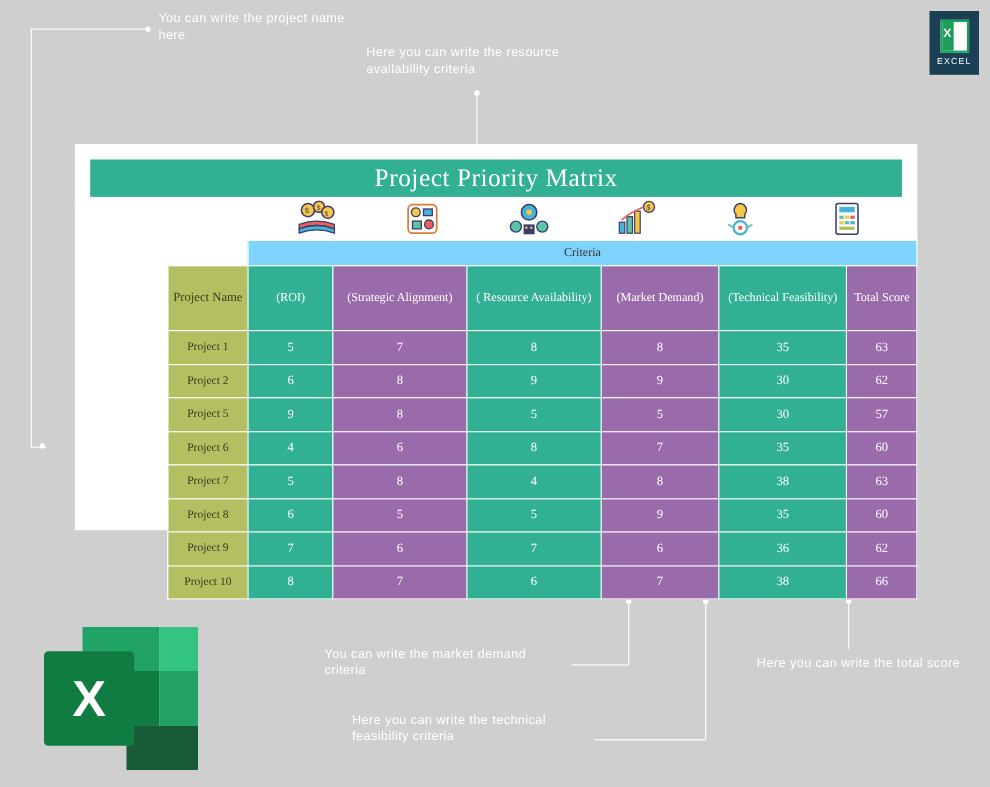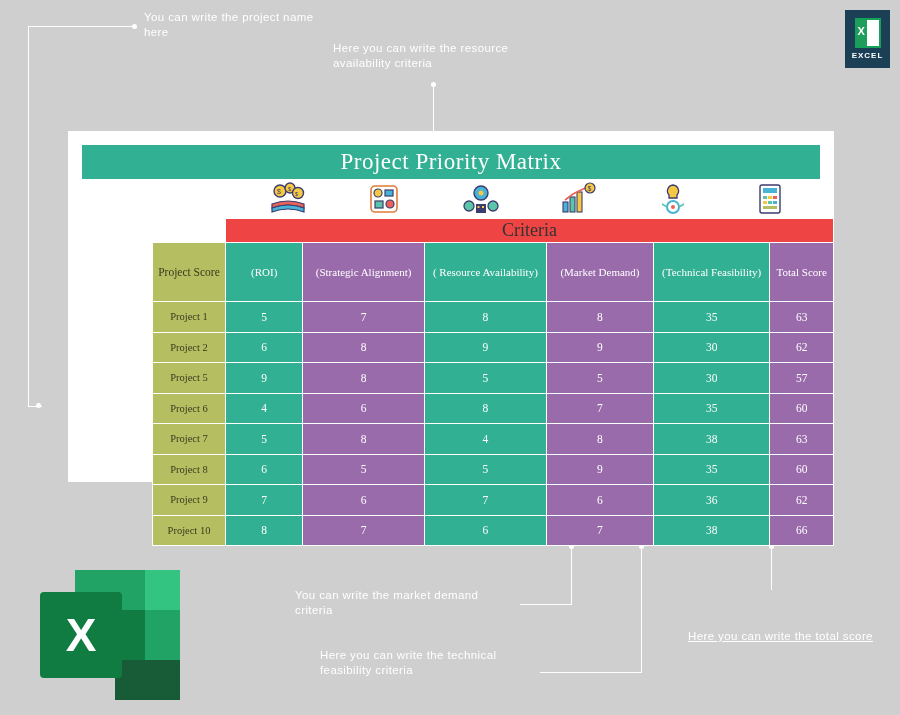--- a/index.html
+++ b/index.html
@@ -75,21 +75,21 @@
     top: 5px;
     color: #ffffff;
     font-size: 11px;
     font-weight: bold;
   }
   .excel-badge .caption {
     margin-top: 3px;
     color: #ffffff;
     font-size: 8px;
     letter-spacing: 1px;
-    font-weight: bold;
+    font-weight: normal;
   }
 
   
   .excel-logo {
     position: absolute;
     left: 40px;
     top: 570px;
     width: 140px;
     height: 130px;
   }
@@ -166,23 +166,23 @@
     top: 87px;
     border-collapse: collapse;
     font-family: "Liberation Serif", serif;
   }
   table.matrix td, table.matrix th {
     border: 1px solid #ffffff;
     text-align: center;
     font-weight: normal;
   }
   .criteria-head {
-    background: #ef4444;
+    background: #7dd3fc;
     color: #333333;
-    font-size: 18px;
+    font-size: 11px;
     height: 20px;
   }
   .blank-head { background: #ffffff; border: none !important; }
   .colhead {
     color: #ffffff;
     font-size: 11px;
     height: 26px;
     padding: 16px 4px;
   }
   .ch-teal { background: #32b093; }
@@ -232,21 +232,21 @@
 <div class="callout" style="left:295px; top:588px; width:220px;">You can write the market demand criteria</div>
 <div class="leader" style="left:520px; top:604px; width:52px; border-top-width:1px;"></div>
 <div class="leader" style="left:571px; top:546px; height:58px; border-left-width:1px;"></div>
 <div class="dot" style="left:569px; top:544px;"></div>
 
 <div class="callout" style="left:320px; top:648px; width:220px;">Here you can write the technical feasibility criteria</div>
 <div class="leader" style="left:540px; top:672px; width:102px; border-top-width:1px;"></div>
 <div class="leader" style="left:641px; top:546px; height:126px; border-left-width:1px;"></div>
 <div class="dot" style="left:639px; top:544px;"></div>
 
-<div class="callout" style="left:688px; top:629px; width:190px;text-decoration:underline;">Here you can write the total score</div>
+<div class="callout" style="left:688px; top:596px; width:190px;">Here you can write the total score</div>
 <div class="leader" style="left:771px; top:546px; height:44px; border-left-width:1px;"></div>
 <div class="dot" style="left:769px; top:544px;"></div>
 
 <div class="excel-badge">
   <div class="sheet">
     <span>X</span>
   </div>
   <div class="caption">EXCEL</div>
 </div>
 
@@ -335,21 +335,21 @@
     </svg>
   </div>
 
   <table class="matrix">
     <tbody>
       <tr>
         <td class="blank-head"></td>
         <td class="criteria-head" colspan="6">Criteria</td>
       </tr>
       <tr>
-        <td class="name-head">Project Score</td>
+        <td class="name-head">Project Name</td>
         <td class="colhead ch-teal w-roi">(ROI)</td>
         <td class="colhead ch-purp w-sa">(Strategic Alignment)</td>
         <td class="colhead ch-teal w-ra">( Resource Availability)</td>
         <td class="colhead ch-purp w-md">(Market Demand)</td>
         <td class="colhead ch-teal w-tf">(Technical Feasibility)</td>
         <td class="colhead ch-purp w-ts">Total Score</td>
       </tr>
 
       <tr>
         <td class="name-cell">Project 1</td>

